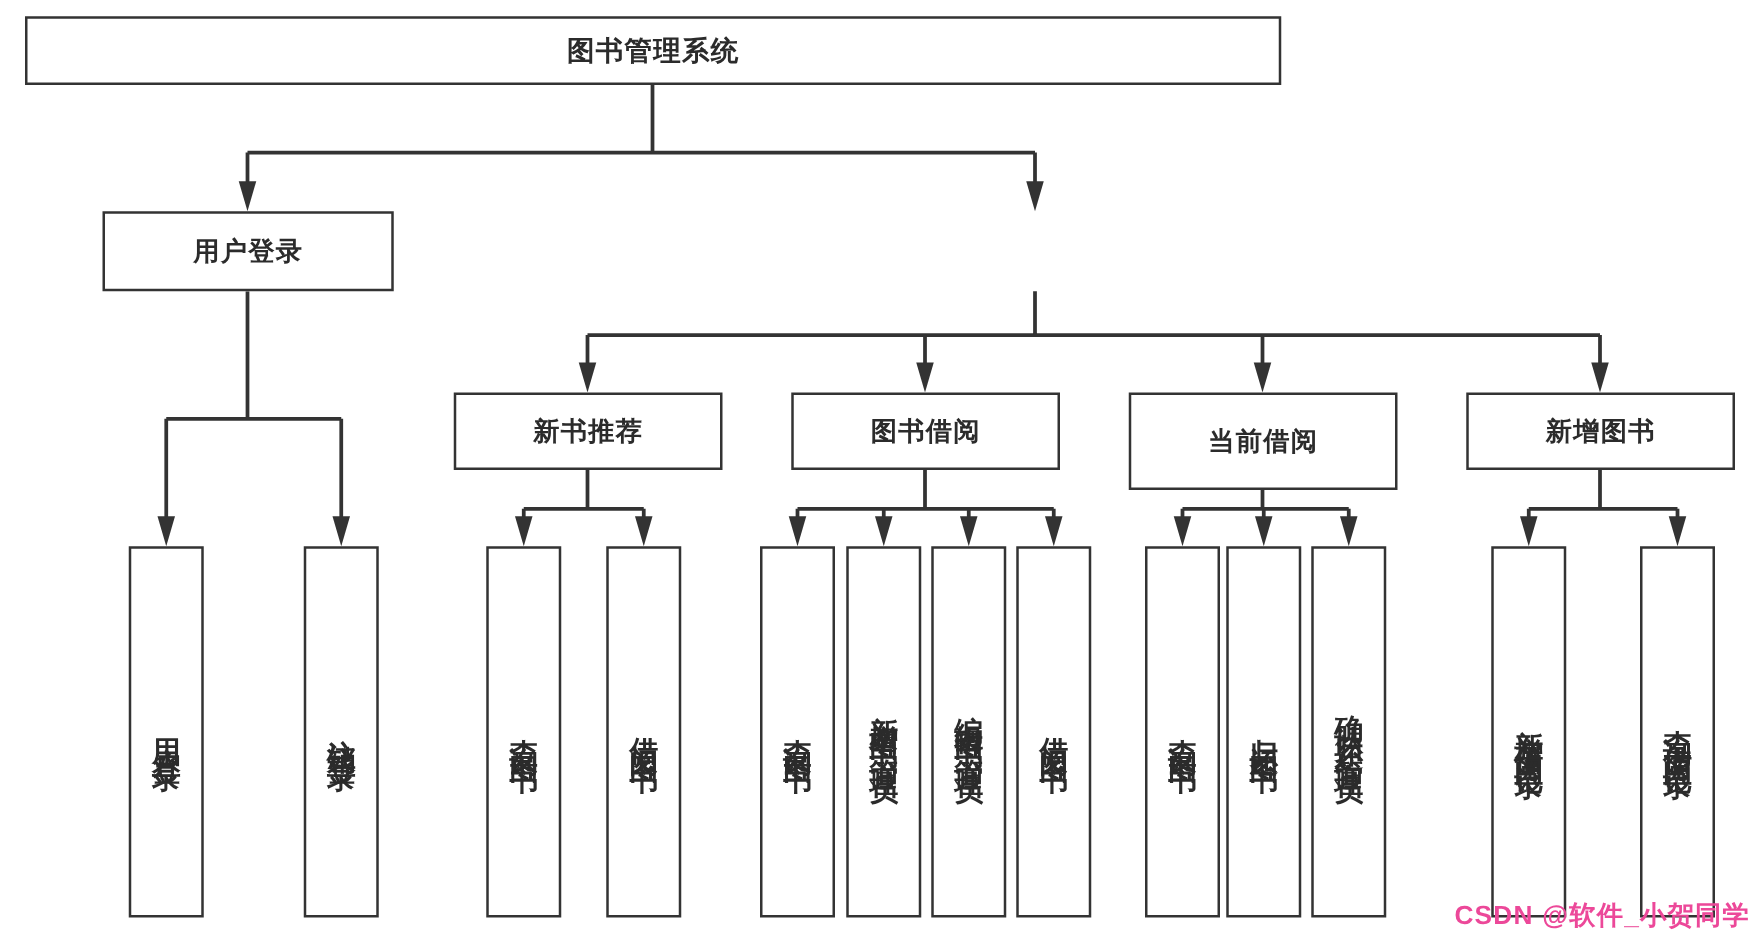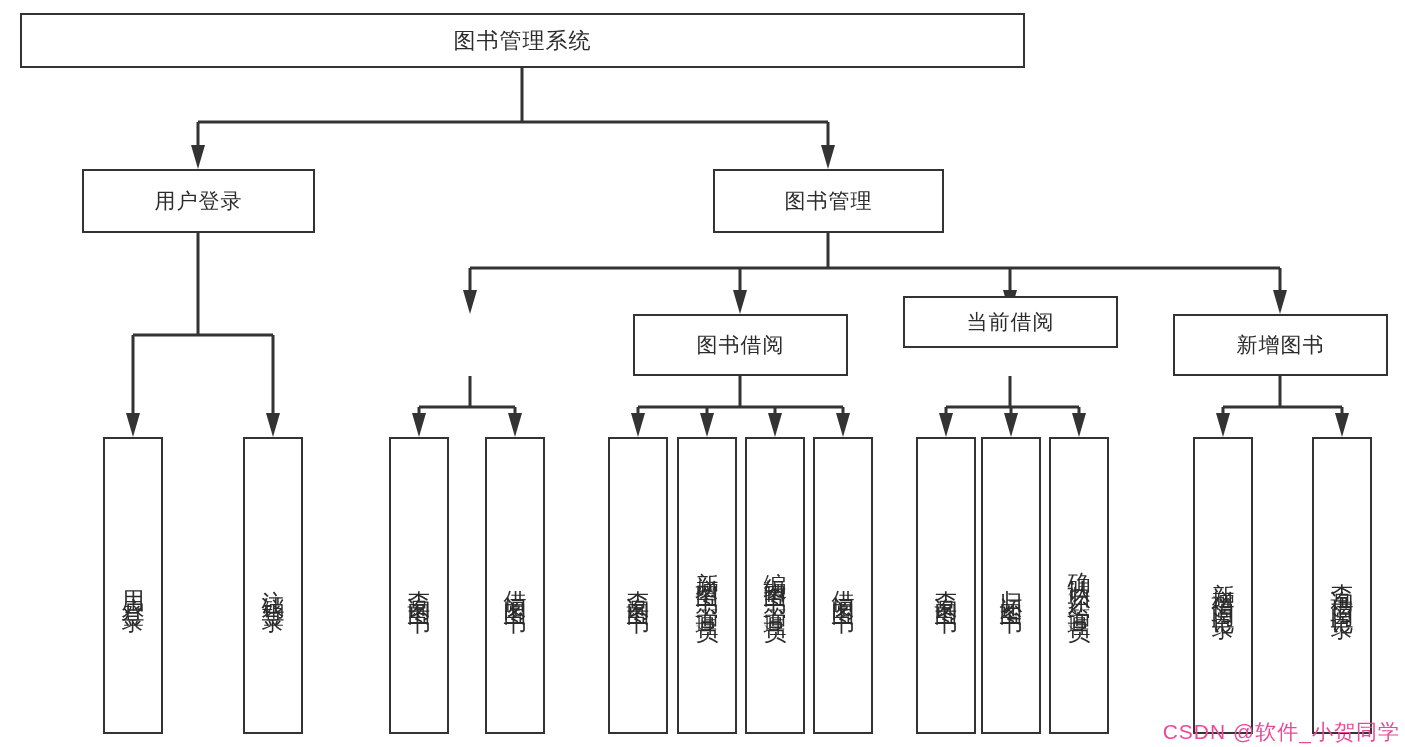--- a/index.html
+++ b/index.html
@@ -2,21 +2,21 @@
 <html><head>
 <meta charset="utf-8">
 <style>
   html,body{margin:0;padding:0;background:#ffffff;}
   body{
     position:relative;
     width:1405px;height:747px;
     font-family:"Liberation Sans", sans-serif;
     overflow:hidden;
   }
-  .canvas{position:absolute;left:0;top:0;width:1405px;height:747px;}
+  .canvas{position:absolute;left:0;top:0;width:1405px;height:747px;font-weight:bold;}
   svg.connectors{position:absolute;left:0;top:0;z-index:1;}
   .node{
     position:absolute;
     box-sizing:border-box;
     border:2px solid #333333;
     background:#ffffff;
     display:flex;
     align-items:center;
     justify-content:center;
     color:#2b2b2b;
@@ -87,24 +87,24 @@
       <polygon points="1004,413 1018,413 1011,437"></polygon>
       <polygon points="1072,413 1086,413 1079,437"></polygon>
       <polygon points="1216,413 1230,413 1223,437"></polygon>
       <polygon points="1335,413 1349,413 1342,437"></polygon>
     </g>
   </svg>
 
   <div class="node hbox root-box" style="left:20px;top:13px;width:1005px;height:55px">图书管理系统</div>
 
   <div class="node hbox" style="left:82px;top:169px;width:233px;height:64px">用户登录</div>
-  <div class="node hbox" style="left:713px;top:169px;width:231px;height:64px">图书管理</div>
 
+  <div class="node hbox" style="left:363px;top:314px;width:215px;height:62px">新书推荐</div>
   <div class="node hbox" style="left:633px;top:314px;width:215px;height:62px">图书借阅</div>
-  <div class="node hbox" style="left:903px;top:296px;width:215px;height:52px">当前借阅</div>
+  <div class="node hbox" style="left:903px;top:314px;width:215px;height:78px">当前借阅</div>
   <div class="node hbox" style="left:1173px;top:314px;width:215px;height:62px">新增图书</div>
 
   <div class="node" style="left:103px;top:437px;width:60px;height:297px">
     <span class="vtext">用户登录</span>
   </div>
   <div class="node" style="left:243px;top:437px;width:60px;height:297px">
     <span class="vtext">注销登录</span>
   </div>
 
   <div class="node" style="left:389px;top:437px;width:60px;height:297px">

